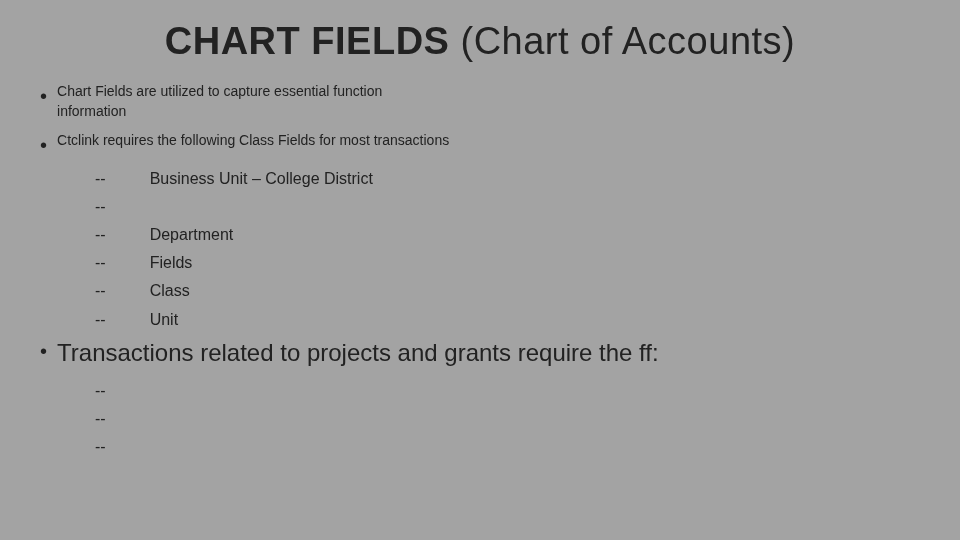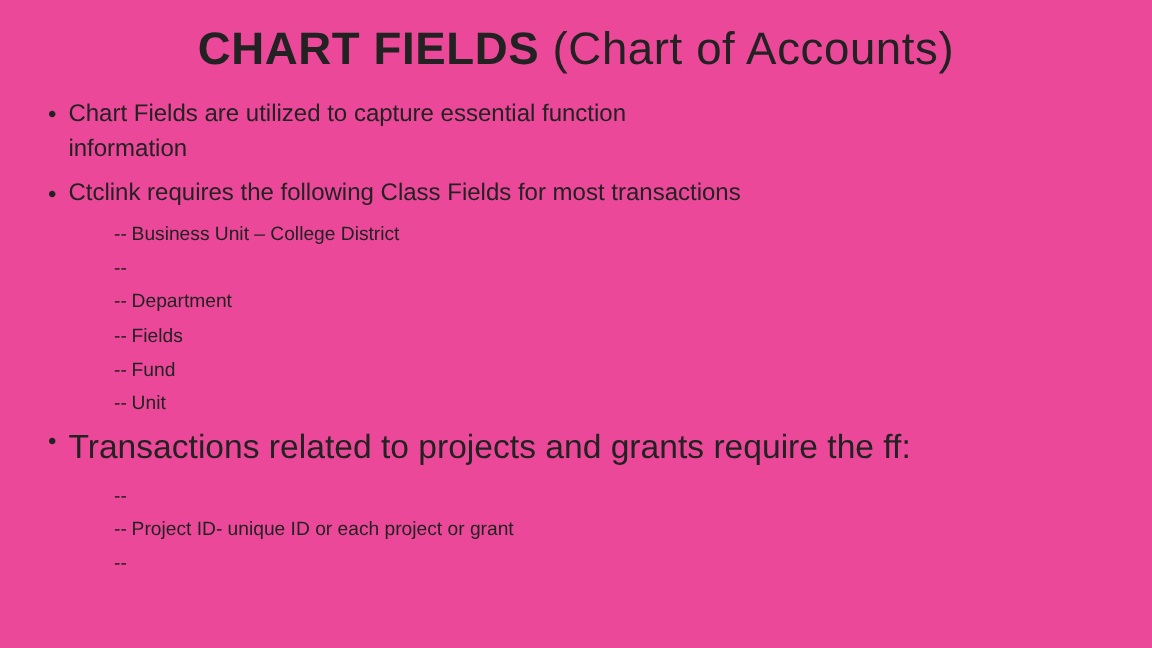--- a/index.html
+++ b/index.html
@@ -12,21 +12,21 @@
       width: 960px;
       height: 540px;
       background: #ffffff;
       font-family: 'Segoe UI', Arial, sans-serif;
       overflow: hidden;
     }
 
     .slide {
       width: 960px;
       height: 540px;
-      background: #ec4899;
+      background: #a3a3a3;
       padding: 20px 40px 20px 40px;
       display: flex;
       flex-direction: column;
     }
 
     .title {
       font-size: 38px;
       font-weight: 300;
       text-align: center;
       color: #222222;
@@ -60,54 +60,55 @@
     }
 
     .bullet-dot {
       font-size: 20px;
       margin-right: 10px;
       margin-top: 1px;
       flex-shrink: 0;
     }
 
     .bullet-text {
-      font-size: 20px;
+      font-size: 14px;
       line-height: 1.45;
     }
 
     .sub-item {
       display: flex;
       align-items: flex-start;
       font-size: 16px;
       color: #222222;
       margin-left: 55px;
       line-height: 1.45;
       margin-bottom: 1px;
     }
 
     .sub-dash {
       margin-right: 4px;
       flex-shrink: 0;
     }
 
     .sub-text {
       font-size: 16px;
+      margin-left: 40px;
     }
 
     .bullet-item-large {
       display: flex;
       align-items: flex-start;
       font-size: 20px;
       color: #222222;
       line-height: 1.4;
       margin-bottom: 4px;
     }
 
     .bullet-text-large {
-      font-size: 28px;
+      font-size: 24px;
       line-height: 1.45;
     }
   </style>
 </head>
 <body>
 
 <div class="slide">
 
   <div class="title">
     <span class="title-bold">CHART FIELDS</span><span class="title-normal"> (Chart of Accounts)</span>
@@ -135,37 +136,36 @@
     <div class="sub-item">
       <span class="sub-dash">--</span>
       <span class="sub-text">Department</span>
     </div>
     <div class="sub-item">
       <span class="sub-dash">--</span>
       <span class="sub-text">Fields</span>
     </div>
     <div class="sub-item">
       <span class="sub-dash">--</span>
-      <span class="sub-text">Fund</span>
+      <span class="sub-text">Class</span>
     </div>
     <div class="sub-item">
       <span class="sub-dash">--</span>
       <span class="sub-text">Unit</span>
     </div>
 
     <div class="bullet-item-large">
       <span class="bullet-dot">•</span>
       <span class="bullet-text-large">Transactions related to projects and grants require the ff:</span>
     </div>
 
     <div class="sub-item">
       <span class="sub-dash">--</span>
     </div>
     <div class="sub-item">
       <span class="sub-dash">--</span>
-      <span class="sub-text">Project ID- unique ID or each project or grant</span>
     </div>
     <div class="sub-item">
       <span class="sub-dash">--</span>
     </div>
 
   </div>
 </div>
 
 </body></html>

